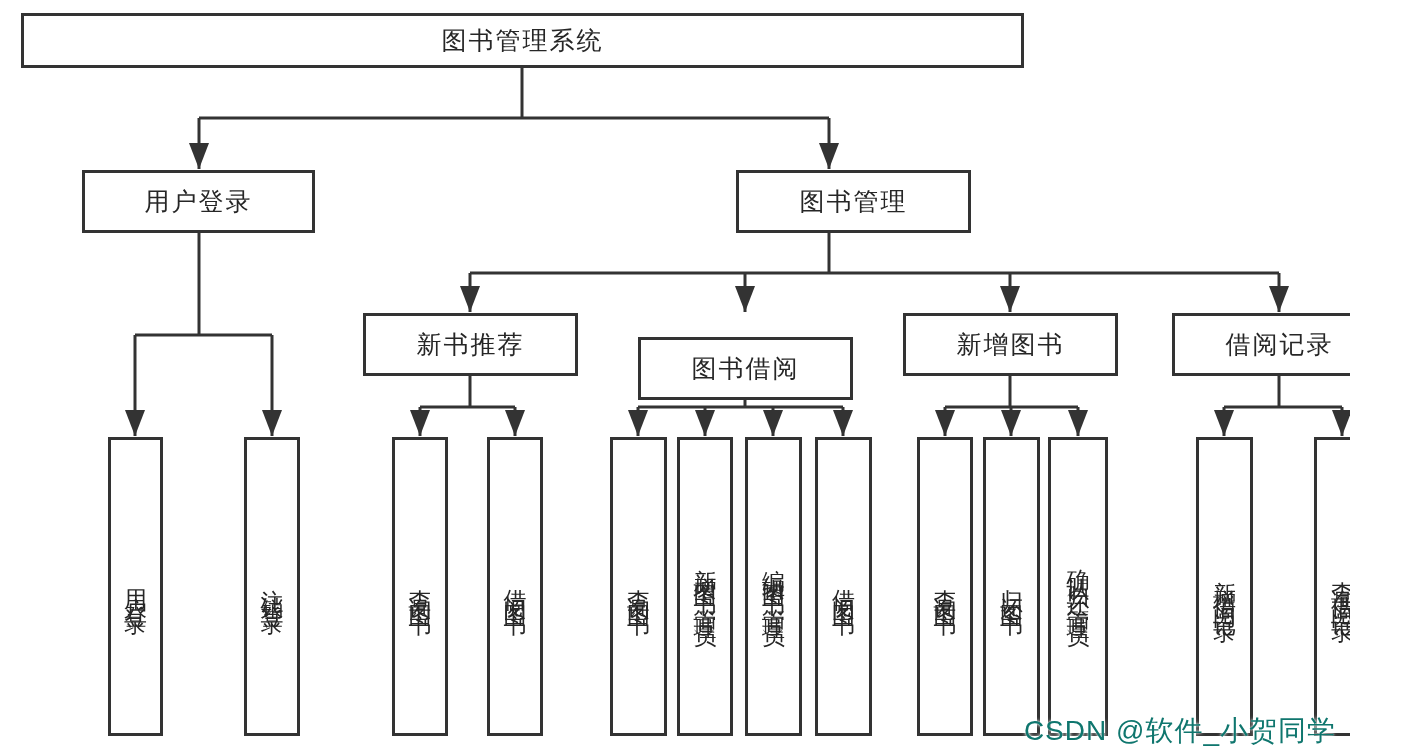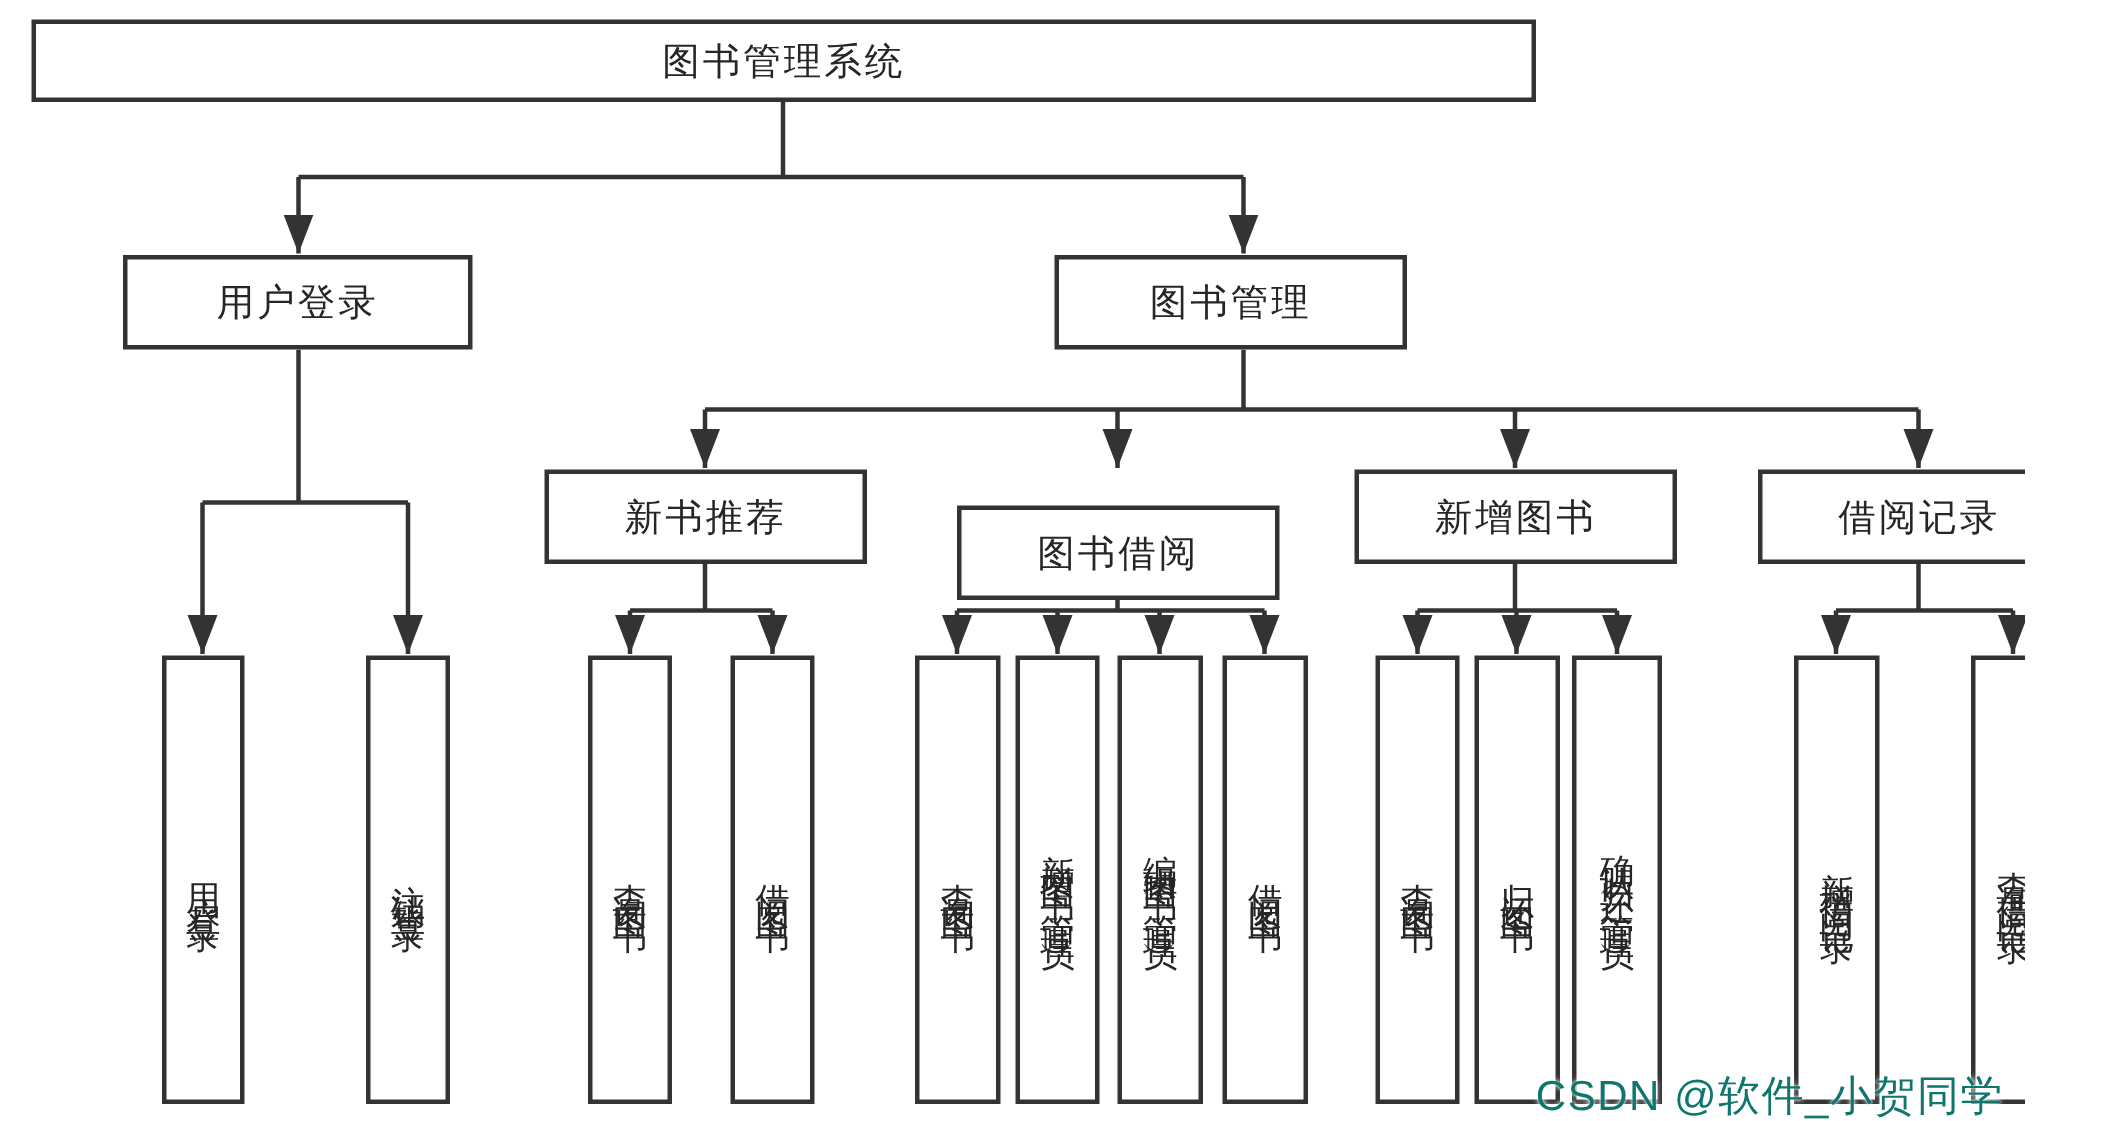--- a/index.html
+++ b/index.html
@@ -113,21 +113,21 @@
 
     <path d="M1279 376 V407"></path>
     <path d="M1224 407 H1342"></path>
     <path d="M1224 407 V436" marker-end="url(#arw)"></path>
     <path d="M1342 407 V436" marker-end="url(#arw)"></path>
   </svg>
 
   <div class="node" style="left:21px; top:13px; width:1003px; height:55px;">图书管理系统</div>
 
   <div class="node" style="left:82px; top:170px; width:233px; height:63px;">用户登录</div>
-  <div class="node" style="left:703px; top:170px; width:235px; height:63px;">图书管理</div>
+  <div class="node" style="left:736px; top:170px; width:235px; height:63px;">图书管理</div>
 
   <div class="node" style="left:363px; top:313px; width:215px; height:63px;font-family:Liberation Serif, serif;">新书推荐</div>
   <div class="node" style="left:638px; top:313px; width:215px; height:63px;margin-top:24px;">图书借阅</div>
   <div class="node" style="left:903px; top:313px; width:215px; height:63px;">新增图书</div>
   <div class="node" style="left:1172px; top:313px; width:215px; height:63px;">借阅记录</div>
 
   <div class="vnode" style="left:108px; top:437px; width:55px; height:299px;">
     <span class="vtext">用户登录</span>
   </div>
   <div class="vnode" style="left:244px; top:437px; width:56px; height:299px;">

